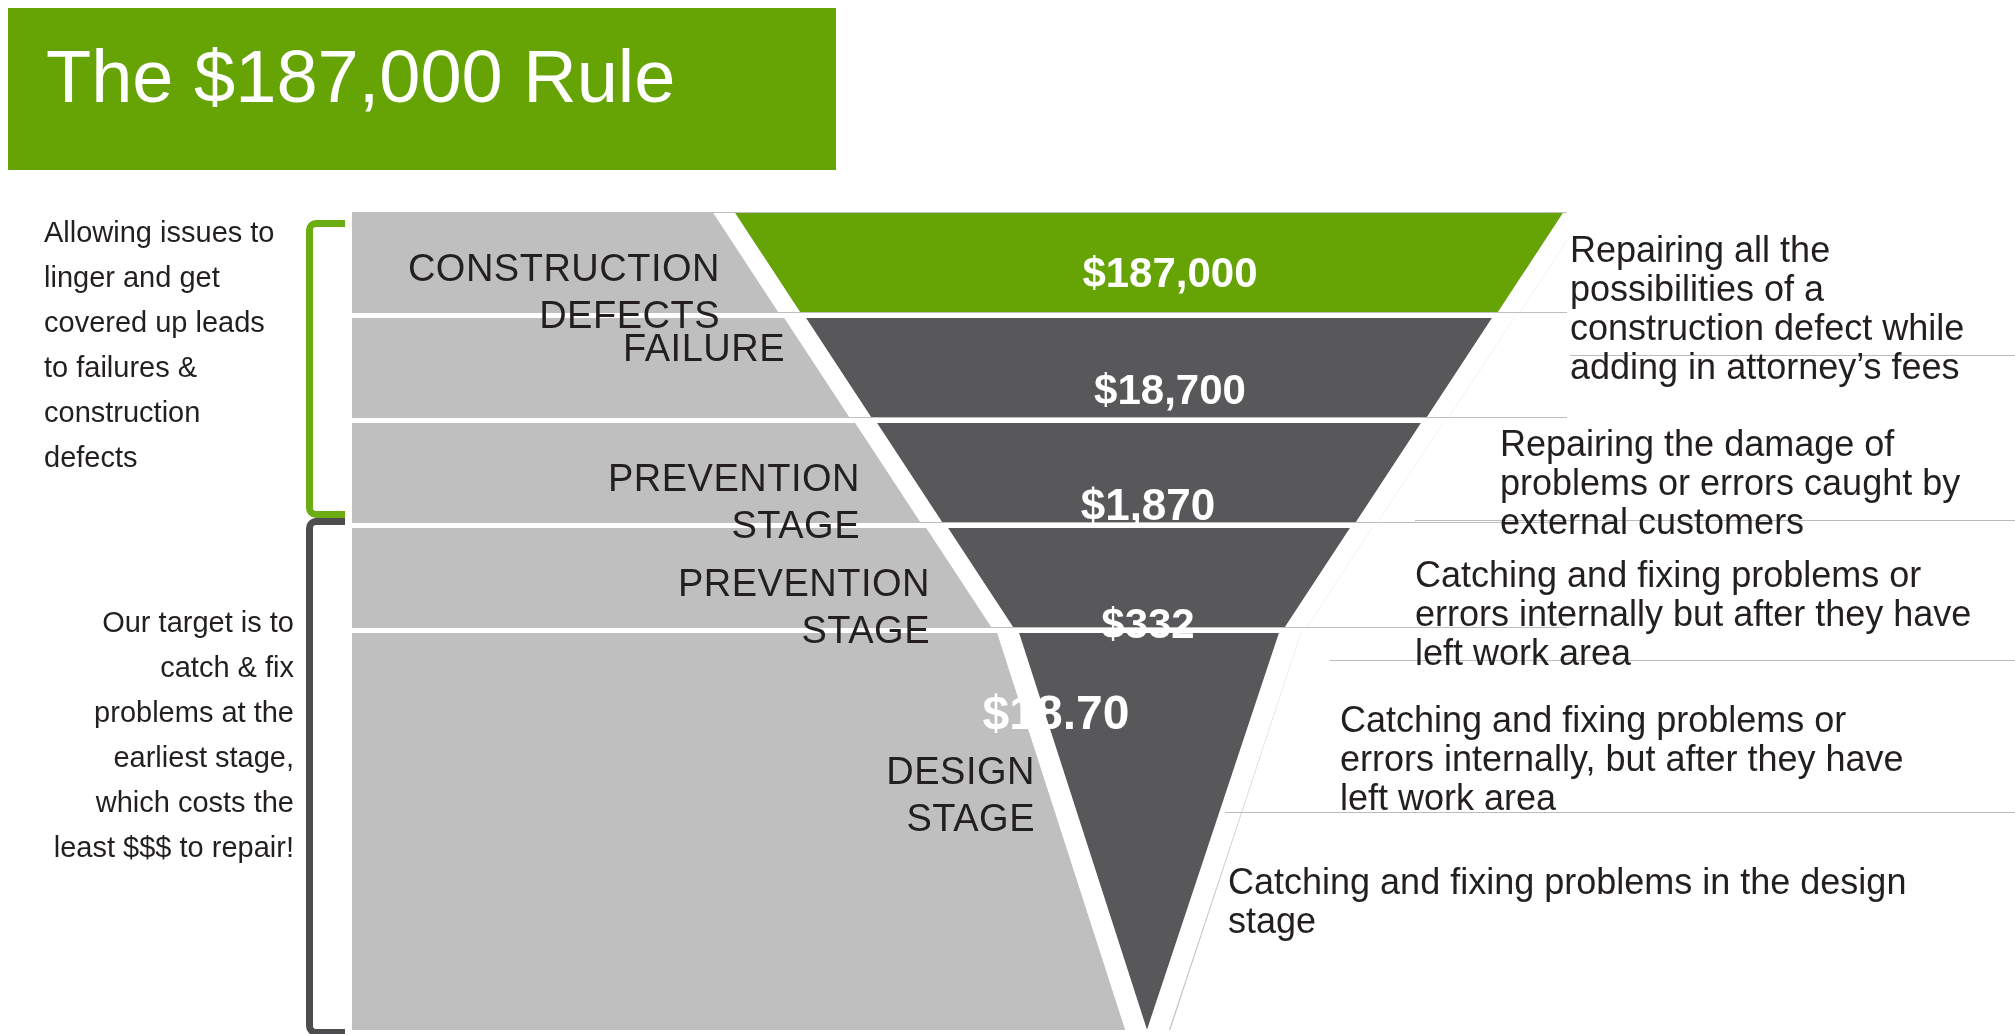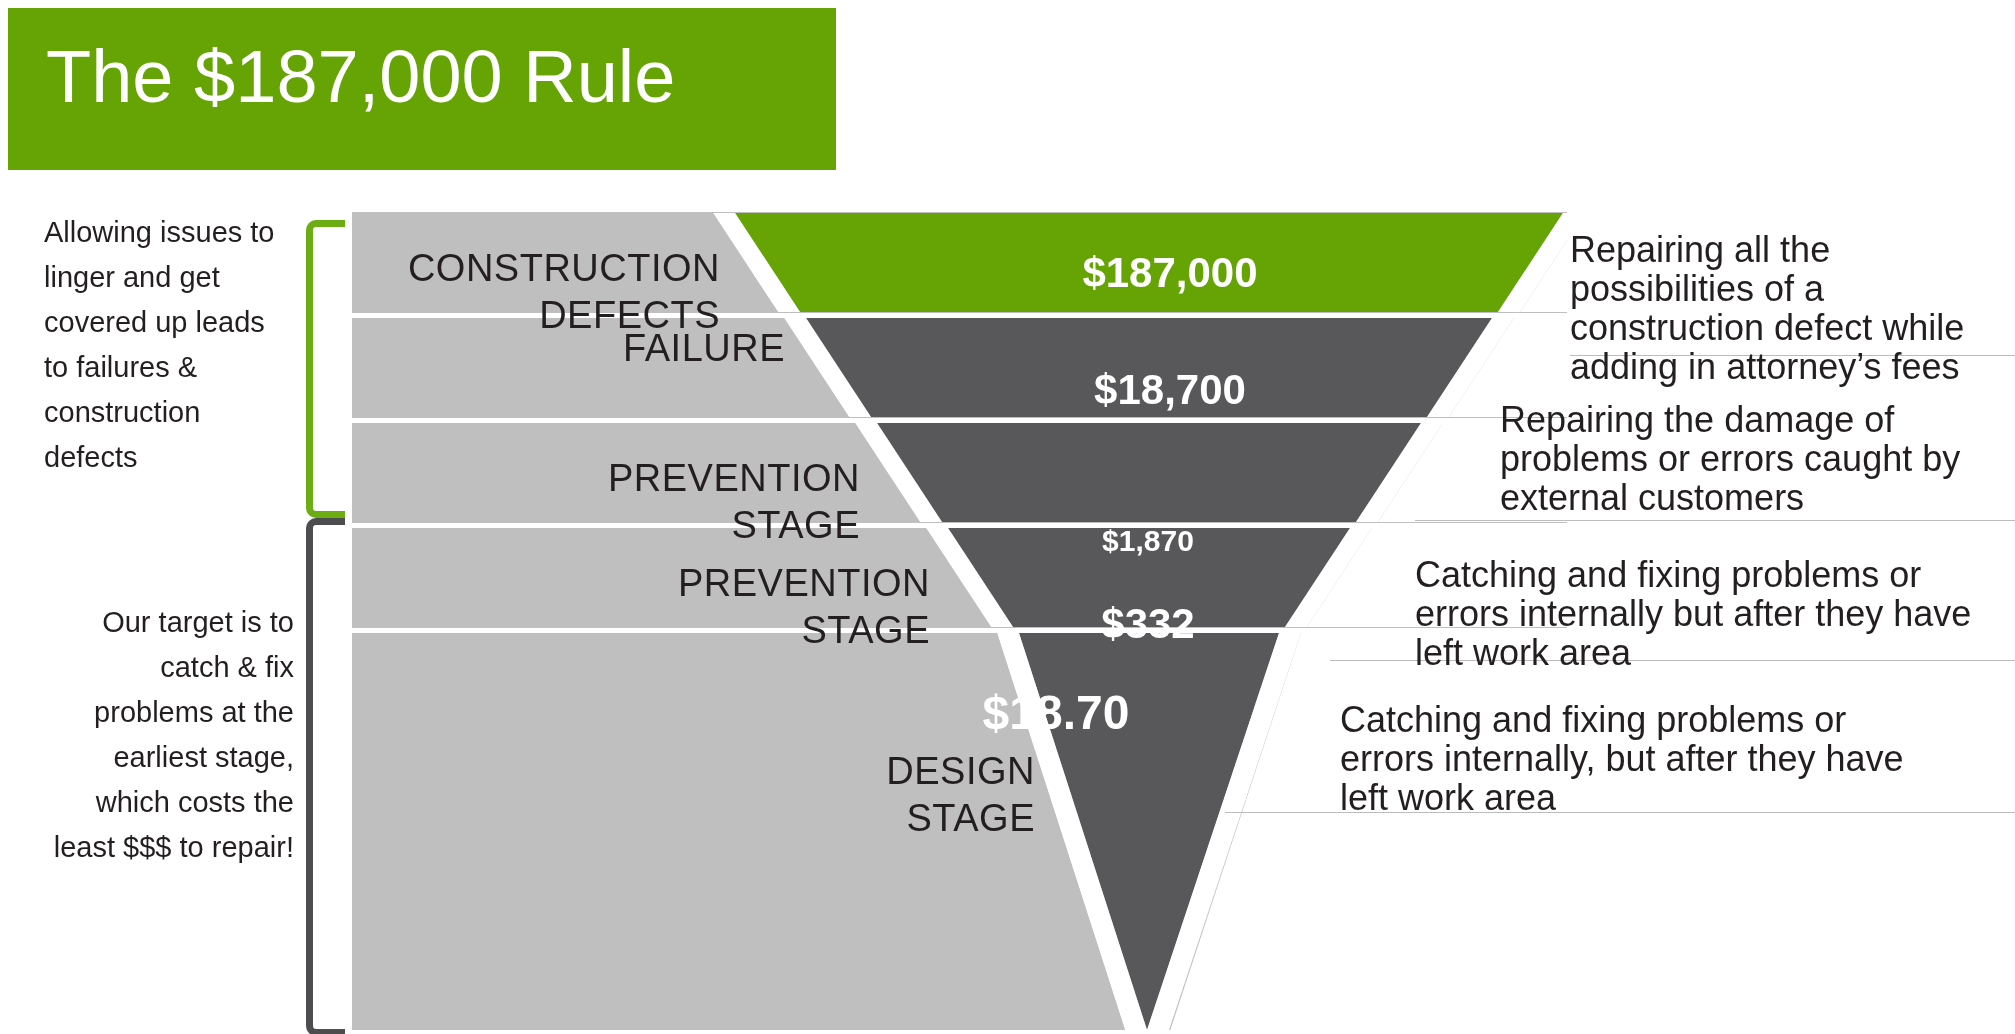--- a/index.html
+++ b/index.html
@@ -181,22 +181,23 @@
     <div>STAGE</div>
   </div>
 
   <div class="band-label" style="left:360px;top:740px;width:675px;margin-top:8px;">
     <div>DESIGN</div>
     <div>STAGE</div>
   </div>
 
   <div class="value-label" style="left:1000px;top:249px;width:340px;font-size:42px;">$187,000</div>
   <div class="value-label" style="left:1000px;top:366px;width:340px;font-size:42px;">$18,700</div>
-  <div class="value-label" style="left:978px;top:480px;width:340px;font-size:30px;margin-top:44px;">$1,870</div>
+  <div class="value-label" style="left:978px;top:480px;width:340px;font-size:44px;">$1,870</div>
   <div class="value-label" style="left:978px;top:600px;width:340px;font-size:42px;">$332</div>
   <div class="value-label" style="left:886px;top:685px;width:340px;font-size:48px;text-align:center;">$18.70</div>
 
   <div class="desc" style="left:1570px;top:230px;width:420px;">Repairing all the possibilities of a construction defect while adding in attorney’s fees</div>
-  <div class="desc" style="left:1500px;top:400px;width:495px;">Repairing the damage of problems or errors caught by external customers</div>
+  <div class="desc" style="left:1500px;top:424px;width:495px;">Repairing the damage of problems or errors caught by external customers</div>
   <div class="desc" style="left:1415px;top:555px;width:585px;">Catching and fixing problems or errors internally but after they have left work area</div>
   <div class="desc" style="left:1340px;top:672px;width:610px;margin-top:28px;">Catching and fixing problems or errors internally, but after they have left work area</div>
+  <div class="desc" style="left:1228px;top:862px;width:740px;">Catching and fixing problems in the design stage</div>
 
 </div>
 
 </body></html>

